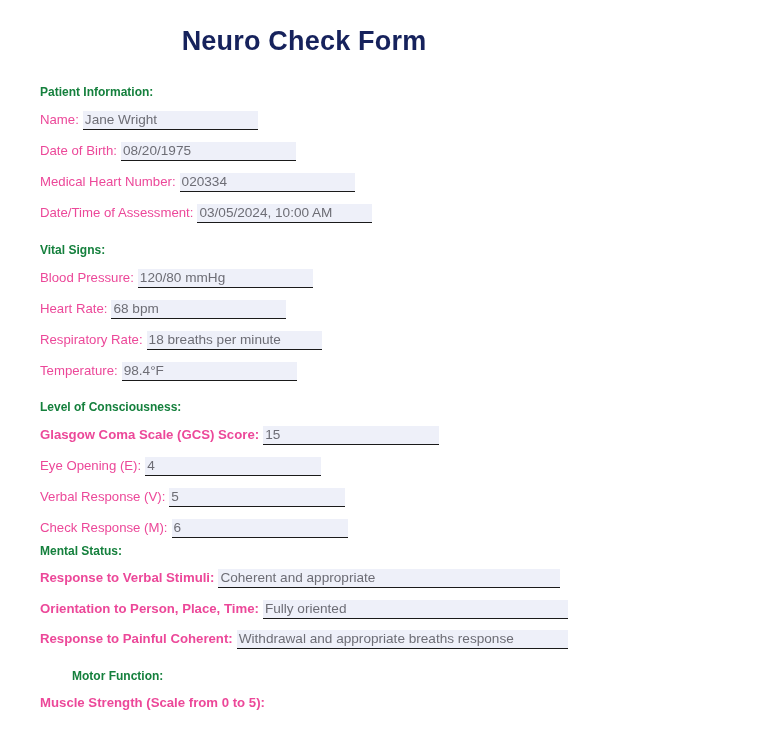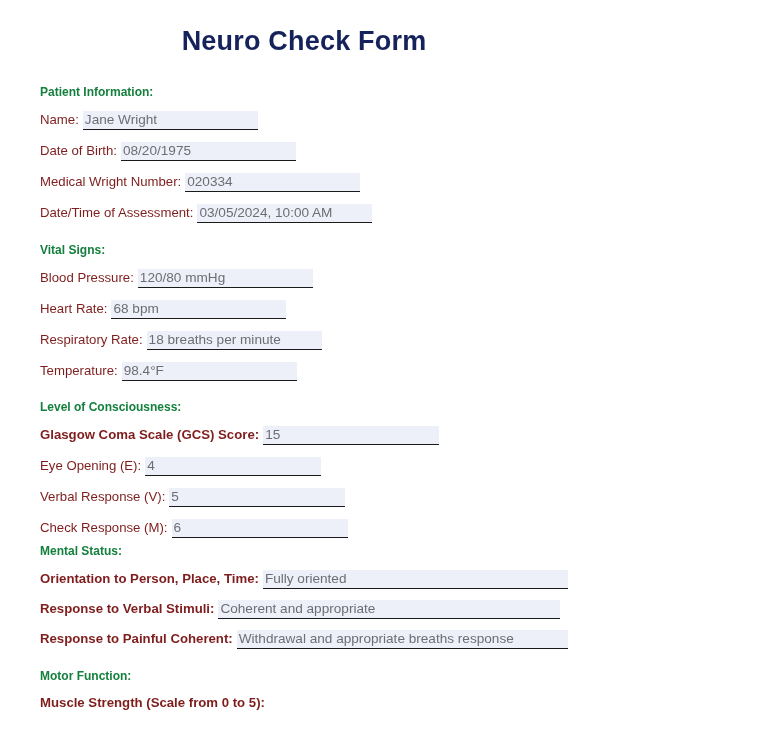--- a/index.html
+++ b/index.html
@@ -33,33 +33,33 @@
     color: #15803d;
     font-size: 12px;
     font-weight: bold;
     margin: 0;
     padding: 0;
   }
   .sec-patient   { margin-top: 28px; }
   .sec-vitals    { margin-top: 20px; }
   .sec-loc       { margin-top: 19px; }
   .sec-mental    { margin-top: 6px; }
-  .sec-motor     { margin-top: 20px; }
+  .sec-motor     { margin-top: 20px; margin-left: 32px; }
 
   .field-row {
     display: flex;
     align-items: baseline;
     margin-top: 12px;
     font-size: 13.2px;
     color: #1d1d1d;
     white-space: nowrap;
   }
   .field-row.tight { margin-top: 11px; }
   .field-label {
-    color: #7f1d1d;
+    color: #ec4899;
     font-size: 13.2px;
   }
   .field-label.bold {
     font-weight: bold;
   }
   .field-value {
     display: inline-block;
     background: #eef0f9;
     border-bottom: 1px solid #1a1a1a;
     color: #6d6d75;
@@ -88,21 +88,21 @@
     <span class="field-label">Name:</span>
     <span class="field-value w-175">Jane Wright</span>
   </div>
 
   <div class="field-row">
     <span class="field-label">Date of Birth:</span>
     <span class="field-value w-175">08/20/1975</span>
   </div>
 
   <div class="field-row">
-    <span class="field-label">Medical Wright Number:</span>
+    <span class="field-label">Medical Heart Number:</span>
     <span class="field-value w-175">020334</span>
   </div>
 
   <div class="field-row">
     <span class="field-label">Date/Time of Assessment:</span>
     <span class="field-value w-175">03/05/2024, 10:00 AM</span>
   </div>
 
   <h2 class="section-heading sec-vitals">Vital Signs:</h2>
 
@@ -143,28 +143,28 @@
     <span class="field-value w-yes">5</span>
   </div>
 
   <div class="field-row">
     <span class="field-label">Check Response (M):</span>
     <span class="field-value w-yes">6</span>
   </div>
 
   <h2 class="section-heading sec-mental">Mental Status:</h2>
 
+  <div class="field-row tight">
+    <span class="field-label bold">Response to Verbal Stimuli:</span>
+    <span class="field-value w-342">Coherent and appropriate</span>
+  </div>
+
   <div class="field-row">
     <span class="field-label bold">Orientation to Person, Place, Time:</span>
     <span class="field-value w-345">Fully oriented</span>
-  </div>
-
-  <div class="field-row tight">
-    <span class="field-label bold">Response to Verbal Stimuli:</span>
-    <span class="field-value w-342">Coherent and appropriate</span>
   </div>
 
   <div class="field-row tight">
     <span class="field-label bold">Response to Painful Coherent:</span>
     <span class="field-value w-342">Withdrawal and appropriate breaths response</span>
   </div>
 
   <h2 class="section-heading sec-motor">Motor Function:</h2>
 
   <div class="field-row">

